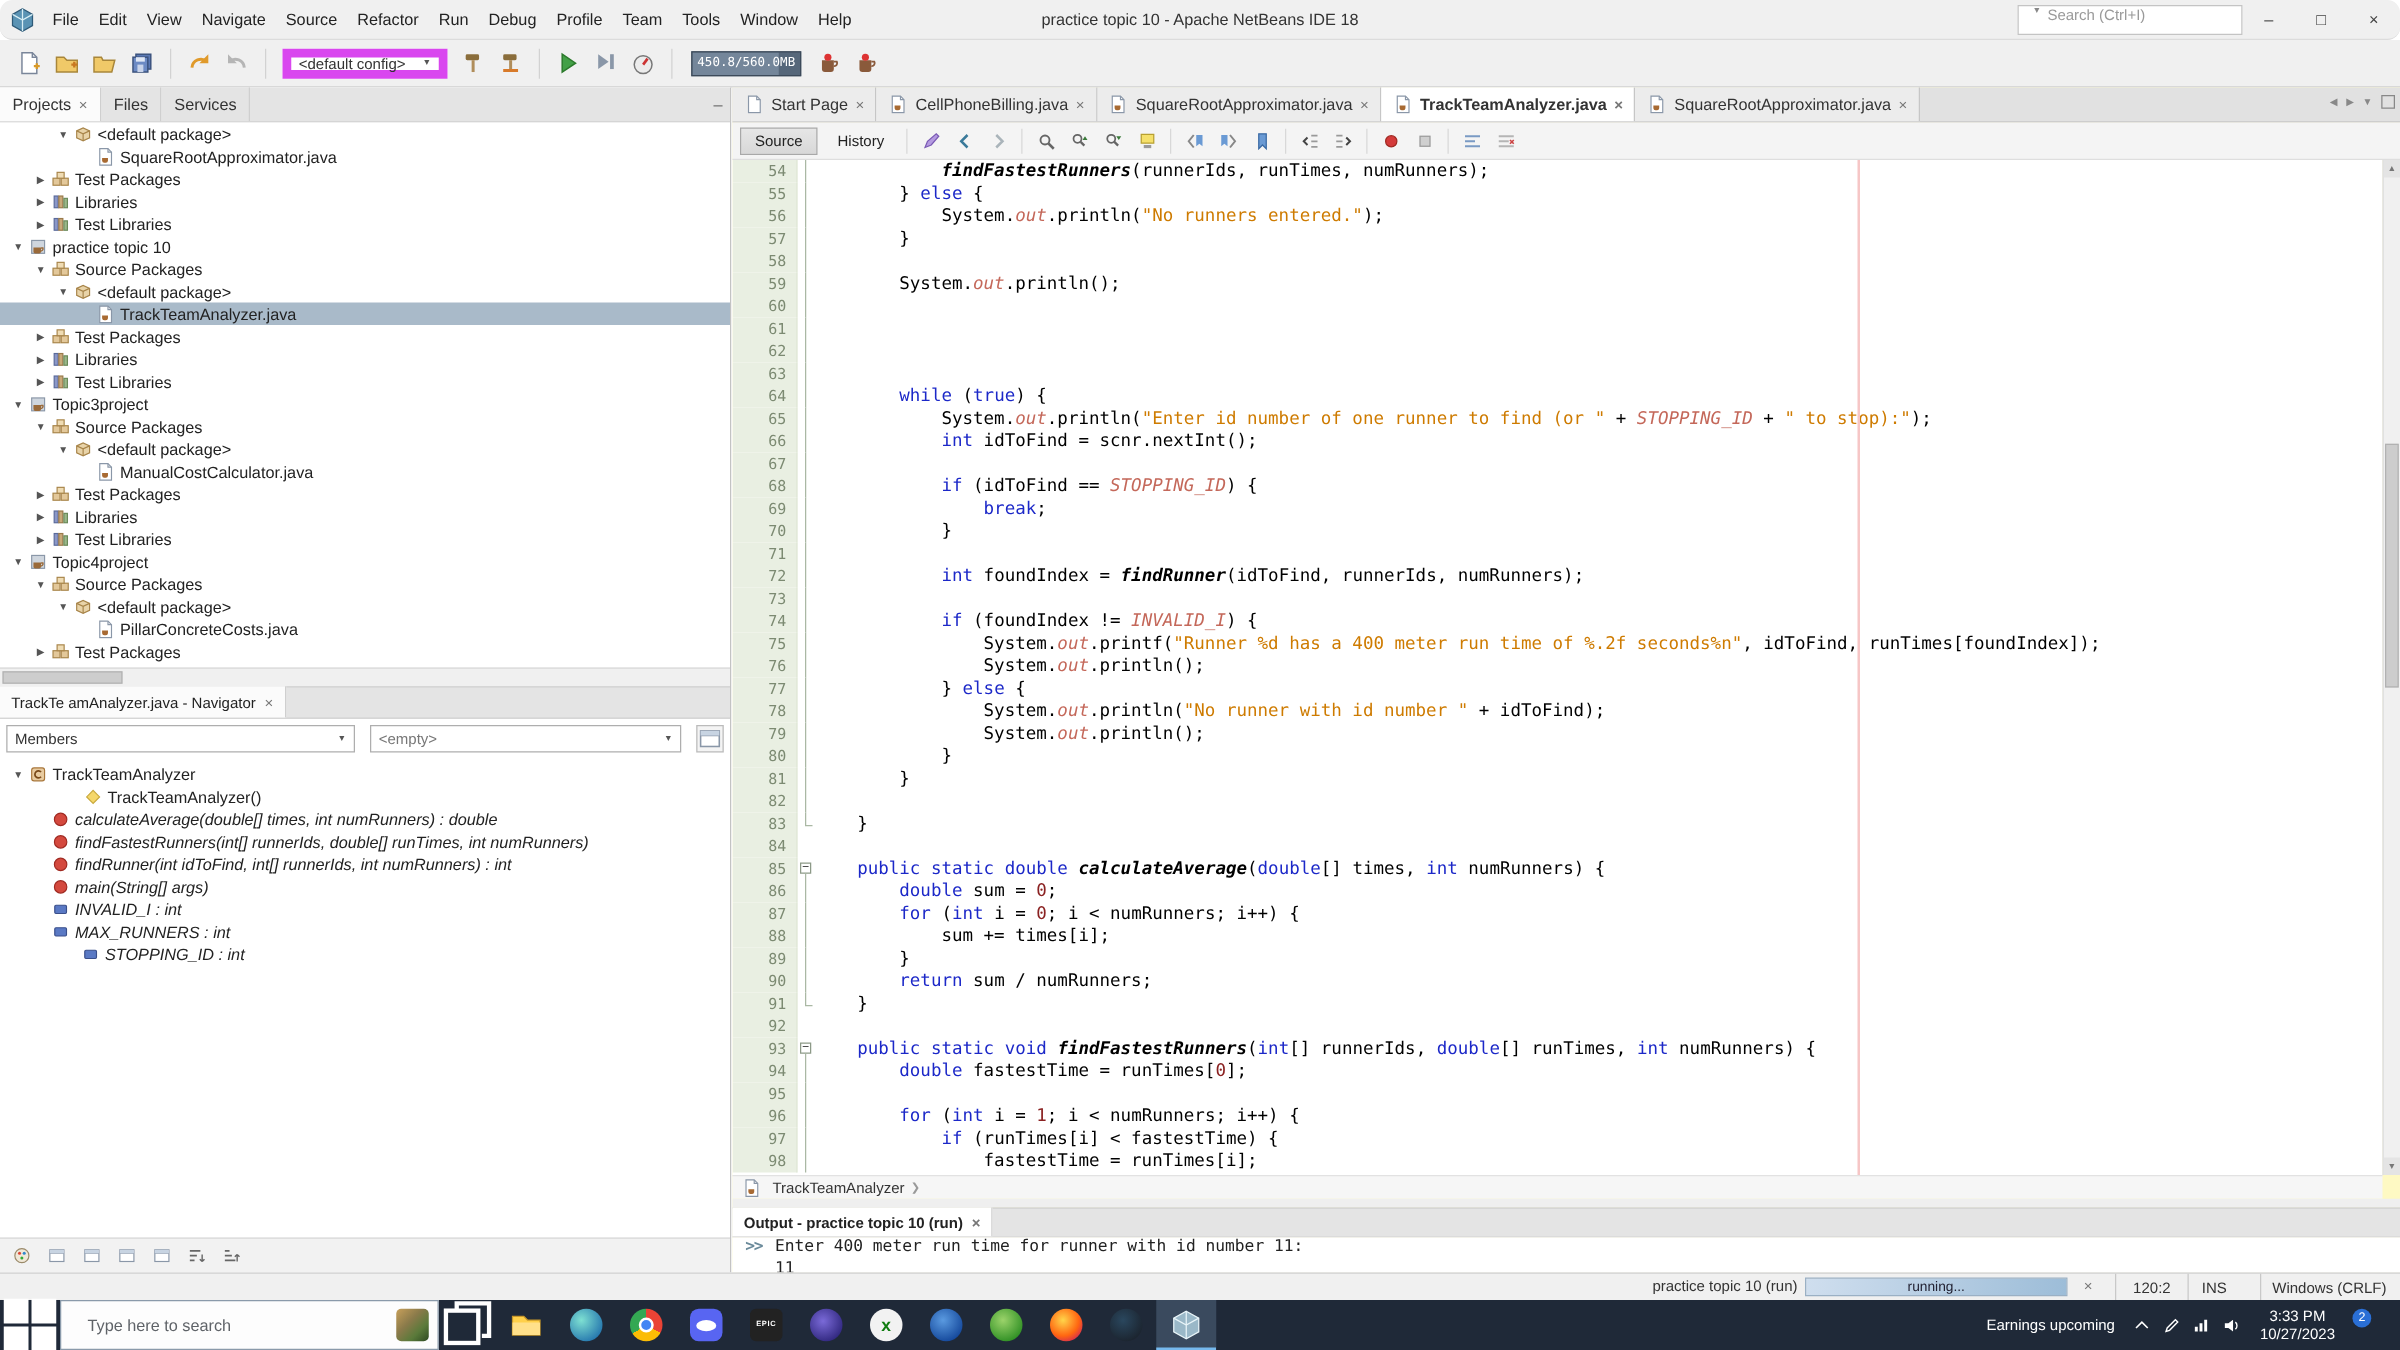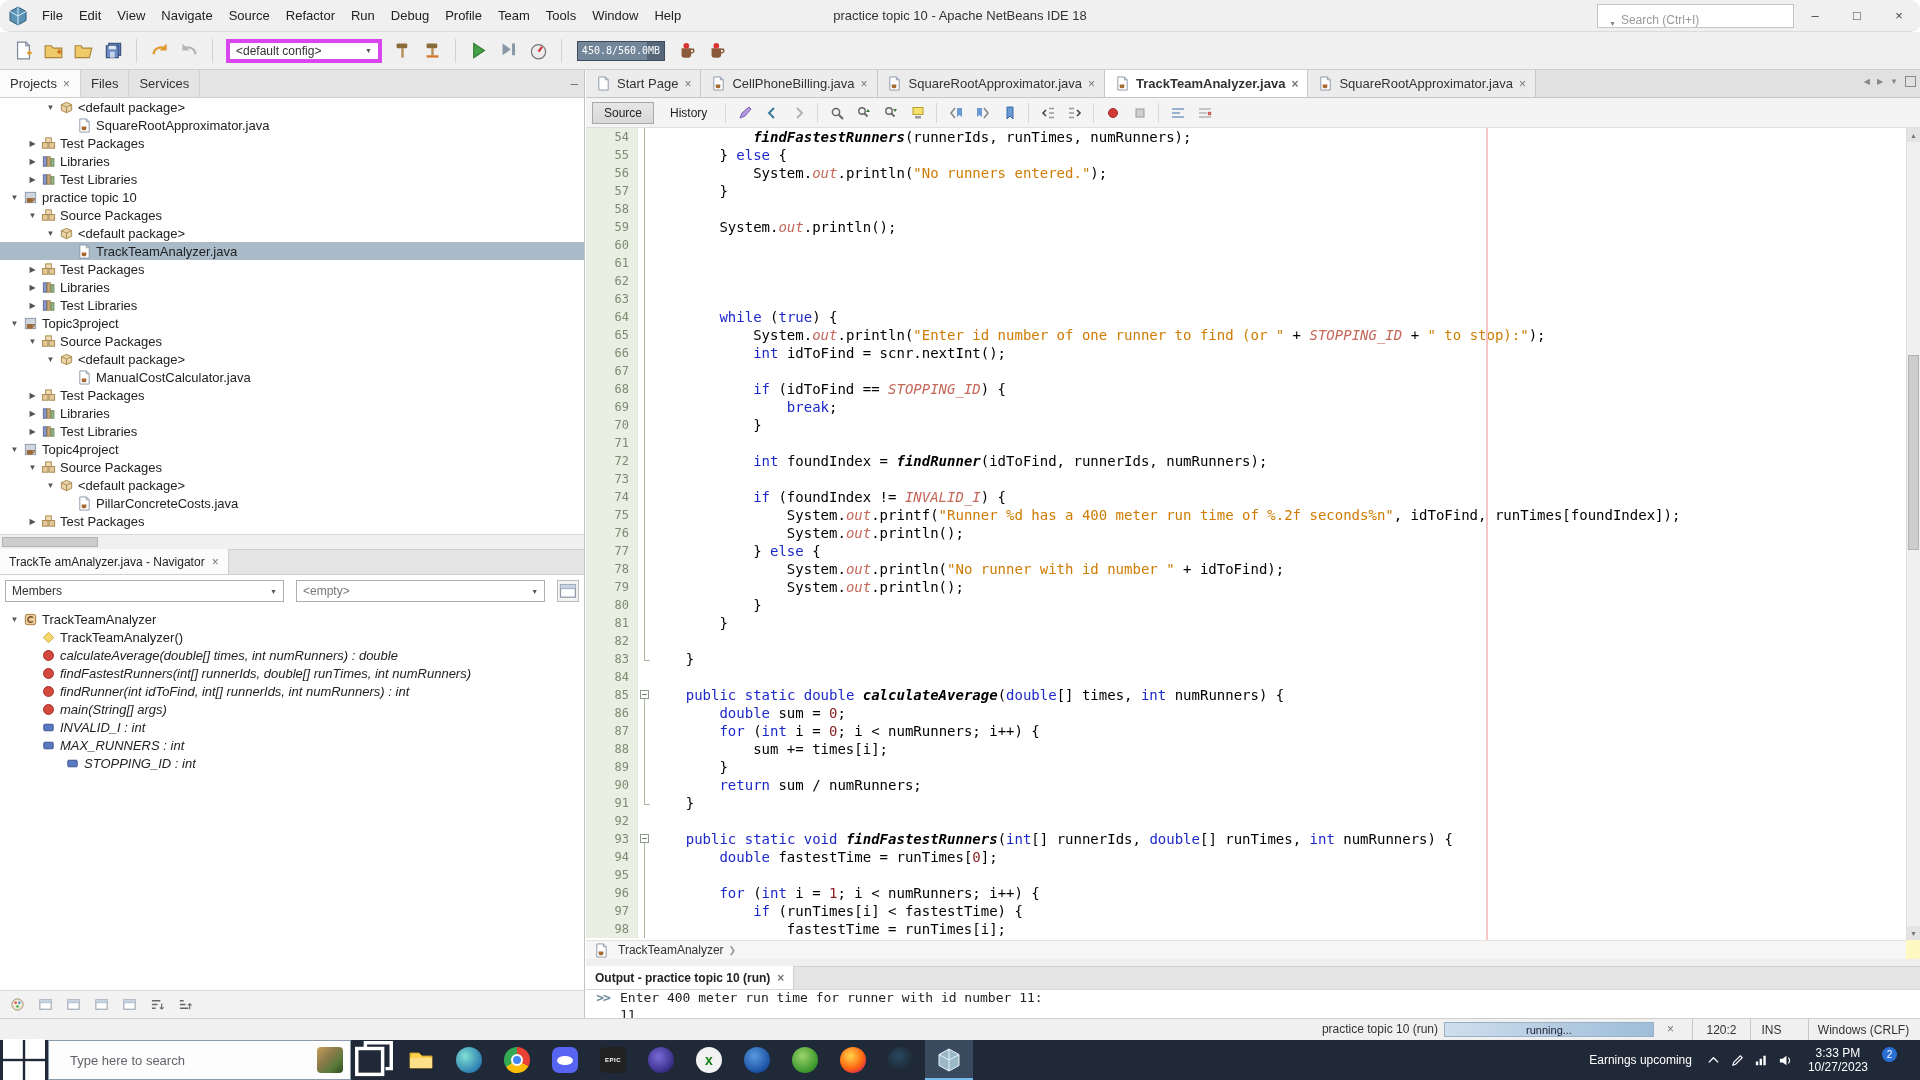--- a/index.html
+++ b/index.html
@@ -7,31 +7,31 @@
   body { font-family:"Liberation Sans", sans-serif; background:#fff; position:relative; color:#222; }
   .icon { display:inline-flex; align-items:center; justify-content:center; }
   .icon svg { display:block; }
   button { border:none; background:none; font:inherit; cursor:default; }
 
   
   .titlebar { position:absolute; top:0; left:0; right:0; height:32px; background:#f0f0f0; border-bottom:1px solid #dcdcdc; display:flex; align-items:center;border-radius:10px; }
   .app-logo { width:20px; height:20px; margin:0 6px 0 8px; }
   .menu-item { padding:0 8px; font-size:13px; line-height:31px; color:#222; }
   .tb-title { position:absolute; left:50%; transform:translateX(-50%); font-size:13px; color:#333; white-space:nowrap; }
-  .tb-search { position:absolute; right:126px; top:4px; width:197px; height:24px; background:#fff; border:1px solid #c4c4c4; display:flex; align-items:flex-end; gap:5px; padding:0 6px; font-size:12px; color:#9a9a9a; }
+  .tb-search { position:absolute; right:126px; top:4px; width:180px; height:24px; background:#fff; border:1px solid #c4c4c4; display:flex; align-items:flex-start; gap:5px; padding:0 6px; font-size:12px; color:#9a9a9a; }
   .tb-search .arrow { font-size:7px; color:#888; }
   .win-controls { position:absolute; right:0; top:0; display:flex; height:31px; }
   .win-btn { width:42px; height:31px; display:flex; align-items:center; justify-content:center; font-size:13px; color:#444; }
 
   
   .toolbar { position:absolute; top:32px; left:0; right:0; height:38px; background:#f0f0f0; border-bottom:1px solid #cfcfcf; display:flex; align-items:center; padding-left:10px; gap:3px; }
   .tbtn { width:27px; height:27px; display:flex; align-items:center; justify-content:center; border-radius:2px; }
   .tbtn svg { width:19px; height:19px; }
   .tsep { width:1px; height:24px; background:#d2d2d2; margin:0 6px; }
-  .config-combo { width:156px; height:24px; border:4px solid #d946ef; background:#fff; font-size:12px; color:#333; display:flex; align-items:center; justify-content:space-between; padding:0 6px; margin:0 4px; }
+  .config-combo { width:132px; height:24px; border:7px solid #d946ef; background:#fff; font-size:12px; color:#333; display:flex; align-items:center; justify-content:space-between; padding:0 6px; margin:0 4px; }
   .config-combo .arrow { font-size:7px; color:#555; }
   .memory { width:88px; height:20px; background:#56677a; border:1px solid #3c4a5a; position:relative; margin:0 6px; overflow:hidden; }
   .memory .fill { position:absolute; left:0; top:0; bottom:0; width:80%; background:#74869a; }
   .memory .mem-text { position:absolute; inset:0; display:flex; align-items:center; justify-content:center; color:#fff; font-size:10px; font-family:"DejaVu Sans Mono", monospace; }
 
   
   .left-panel { position:absolute; top:70px; left:0; width:585px; height:948px; background:#fff; border-right:1px solid #c3c3c3; }
   .lp-tabs { position:absolute; top:0; left:0; right:0; height:28px; background:#e4e4e4; border-bottom:1px solid #cfcfcf; display:flex; align-items:flex-end; }
   .ptab { height:27px; padding:0 10px; font-size:13px; display:flex; align-items:center; gap:6px; background:#e4e4e4; border-right:1px solid #cfcfcf; color:#333; }
   .ptab.active { background:#fbfbfb; }
@@ -610,21 +610,21 @@
       <div class="tree-row" style="padding-left: 8px;">
         <span class="expander">▼</span>
         <span class="ticon icon">
           <svg viewBox="0 0 16 16">
             <rect x="2.5" y="2.5" width="11" height="11" rx="2" fill="#e8cba0" stroke="#a8763a"></rect>
             <path d="M10.5 6a3 3 0 1 0 0 4" fill="none" stroke="#7a4a1a" stroke-width="1.5"></path>
           </svg>
         </span>
         <span>TrackTeamAnalyzer</span>
       </div>
-      <div class="tree-row" style="padding-left: 26px;">
+      <div class="tree-row" style="padding-left: 26px; margin-left: 26px;">
         <span class="expander"></span>
         <span class="ticon icon">
           <svg viewBox="0 0 16 16">
             <path d="M8 2.5L13.5 8 8 13.5 2.5 8z" fill="#f5d76a" stroke="#c8a83a"></path>
           </svg>
         </span>
         <span>TrackTeamAnalyzer()</span>
       </div>
       <div class="tree-row" style="padding-left: 26px;">
         <span class="expander"></span>

